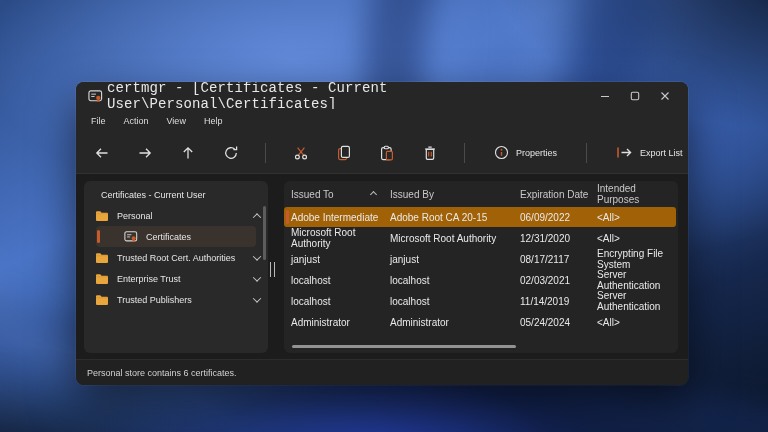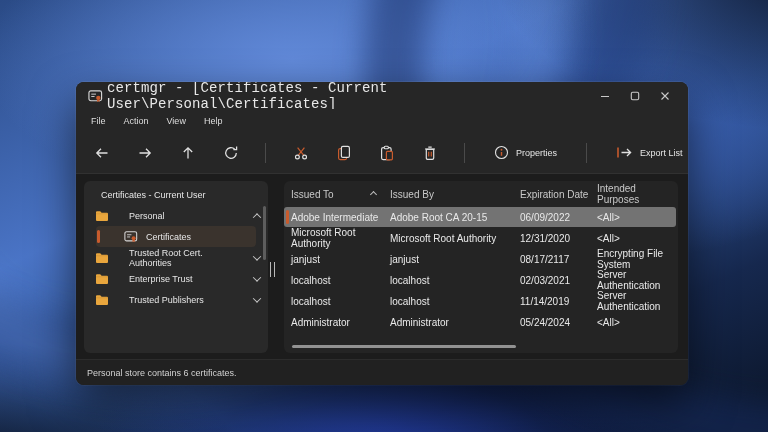--- a/index.html
+++ b/index.html
@@ -43,21 +43,21 @@
   .dots { display:flex; gap:3px; }
   .dots i { width:2.6px; height:2.6px; border-radius:50%; background:#e6e6e6; }
 
   .content { flex:1; position:relative; background:#1c1c1c; }
 
   
   .tree-panel { position:absolute; left:8px; top:7px; width:184px; height:172px; background:#292929;
     border-radius:6px; padding-top:3px; overflow:hidden; }
   .tree-row { height:21px; display:flex; align-items:center; font-size:9px; color:#e6e6e6; position:relative; padding-right:8px; }
   .tree-root { padding-left:17px; }
-  .tree-l1 { padding-left:11px; gap:20px; }
+  .tree-l1 { padding-left:11px; gap:8px; }
   .tree-sel { background:#3a332d; border-radius:4px; margin:0 12px; padding-left:28px; }
   .tree-sel::before { content:""; position:absolute; left:1px; top:4px; bottom:4px; width:3px; border-radius:2px; background:#C85B2D; }
   .chev { width:6px; height:6px; border-right:1.3px solid #c7c7c7; border-bottom:1.3px solid #c7c7c7; flex:none; margin-left:auto; }
   .chev-down { transform:rotate(45deg) translate(-1px,-1px); }
   .chev-up { transform:rotate(-135deg) translate(-1px,-1px); }
   .tree-scroll { position:absolute; right:2px; top:25px; width:3px; height:54px; border-radius:2px; background:#5d5d5d; }
 
   .splitter { position:absolute; left:194px; top:88px; width:5px; height:15px;
     border-left:1.6px solid #b9b9b9; border-right:1.6px solid #b9b9b9; }
 
@@ -66,21 +66,21 @@
     border-radius:6px; overflow:hidden; font-size:10px; }
   .lrow { display:flex; align-items:center; padding:0 0 0 7px; }
   .lheader { height:26px; color:#c9c9c9; }
   .lcell1 { width:99px; display:flex; align-items:center; flex:none; }
   .lcell2 { width:130px; flex:none; }
   .lcell3 { width:77px; flex:none; }
   .lcell4 { flex:1; }
   .sort-chev { width:5px; height:5px; border-right:1.2px solid #bdbdbd; border-bottom:1.2px solid #bdbdbd;
     transform:rotate(-135deg); margin-left:auto; margin-right:14px; }
   .drow { height:20px; margin-bottom:1px; color:#e9e9e9; position:relative; }
-  .drow-sel { background:#737373; border-radius:3px; margin-right:2px; }
+  .drow-sel { background:#a16207; border-radius:3px; margin-right:2px; }
   .drow-sel::before { content:""; position:absolute; left:2px; top:3px; bottom:3px; width:3px; border-radius:2px; background:#C85B2D; }
   .hscroll { position:absolute; left:8px; bottom:5px; width:224px; height:3px; border-radius:2px; background:#929292; }
 
   .statusbar { height:26px; flex:none; display:flex; align-items:center; padding:0 11px;
     background:#212121; border-top:1px solid rgba(255,255,255,.05); font-size:9px; color:#d2d2d2; }
 
   svg { display:block; }
 </style>
 </head>
 <body>

